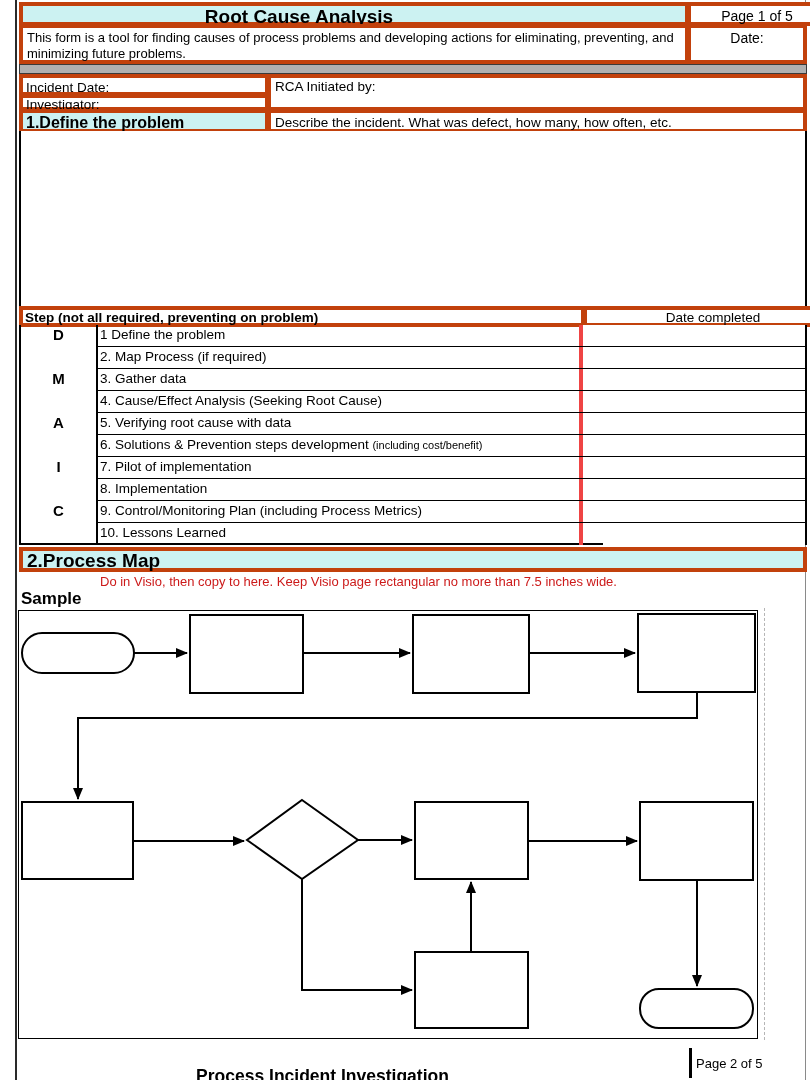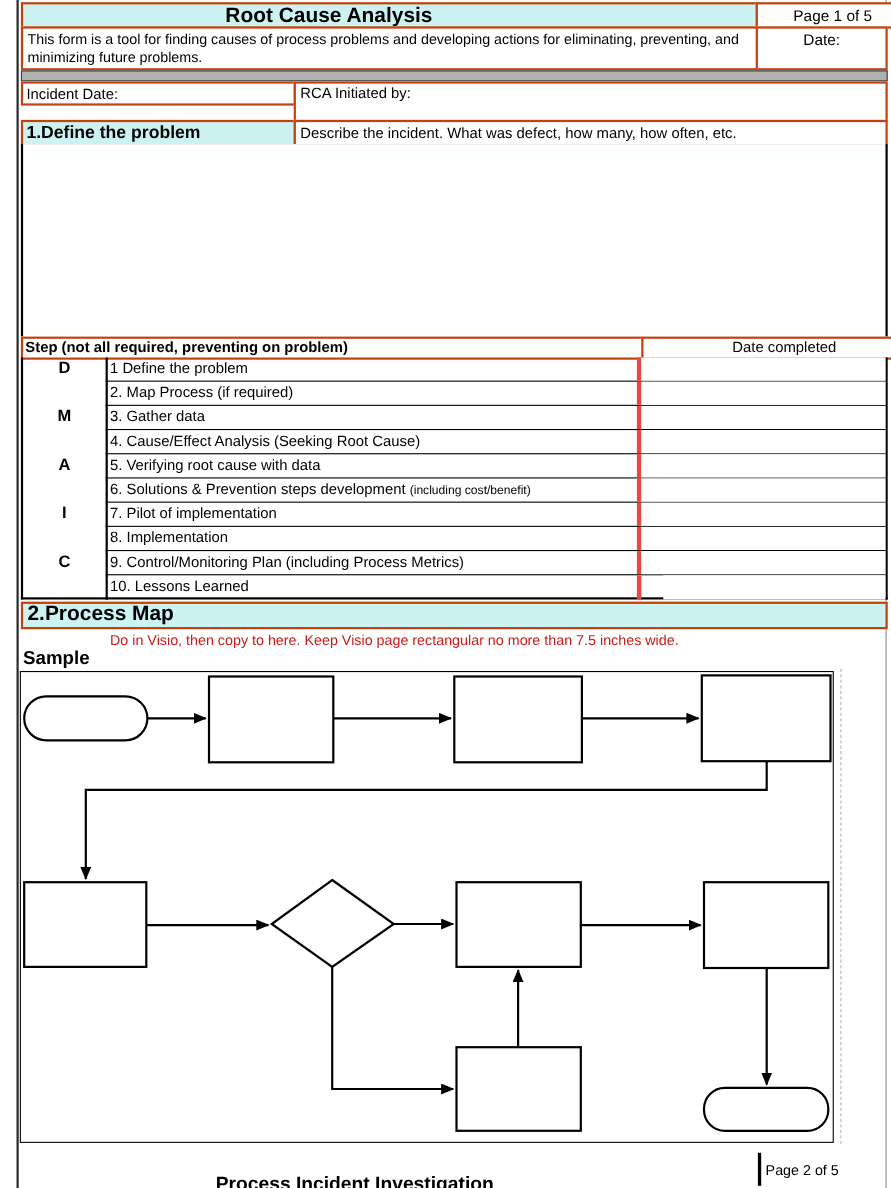--- a/index.html
+++ b/index.html
@@ -7,21 +7,21 @@
   .page {
     position:relative; width:810px; height:1080px; background:#fff;
     font-family:"Liberation Sans", sans-serif; color:#000; overflow:hidden;
   }
   .abs { position:absolute; }
   .edge-left { left:15px; top:0; width:2px; height:1080px; background:#2a2a2a; }
   .edge-right { left:805px; top:0; width:1px; height:1080px; background:#8a8a8a; }
   .print-dash { left:764px; top:608px; height:432px; width:0; border-left:1px dashed #b5b5b5; }
 
   
-  .cell { border:2px solid #c2410c; background:#fff; }
+  .cell { border:4px solid #c2410c; background:#fff; }
   .title-cell { left:19px; top:2px; width:670px; height:24px; background:var(--cyan);
     font-size:19px; font-weight:bold; text-align:center; line-height:21px; padding-right:110px; }
   .pagecell { left:687px; top:2px; width:140px; height:24px; font-size:14px;
     text-align:center; line-height:21px; }
   .desc-cell { left:19px; top:24px; width:670px; height:40px; font-size:13px;
     line-height:16px; padding:2px 4px; }
   .date-cell { left:687px; top:24px; width:120px; height:40px; font-size:14px;
     text-align:center; padding-top:2px; }
   .graybar { left:19px; top:64px; width:788px; height:10px; background:var(--gray);
     border:1px solid #3a3a3a; }
@@ -83,20 +83,21 @@
   <div class="abs edge-right"></div>
   <div class="abs print-dash"></div>
 
   <div class="abs cell title-cell">Root Cause Analysis</div>
   <div class="abs cell pagecell">Page 1 of 5</div>
   <div class="abs cell date-cell">Date:</div>
   <div class="abs cell desc-cell">This form is a tool for finding causes of process problems and developing actions for eliminating, preventing, and minimizing future problems.</div>
   <div class="abs graybar"></div>
 
   <div class="abs cell incident-cell">Incident Date:</div>
+  <div class="abs cell investigator-cell">Investigator:</div>
   <div class="abs cell rca-cell">RCA Initiated by:</div>
 
   <div class="abs cell define-cell">1.Define the problem</div>
   <div class="abs cell describe-cell">Describe the incident. What was defect, how many, how often, etc.</div>
   <div class="abs problem-area"></div>
 
   <div class="abs cell steps-header-left">Step (not all required, preventing on problem)</div>
   <div class="abs cell steps-header-right">Date completed</div>
   <div class="abs letters-col" id="letters-col">
       <div class="dmaic-letter" style="top: 1px;">D</div>

